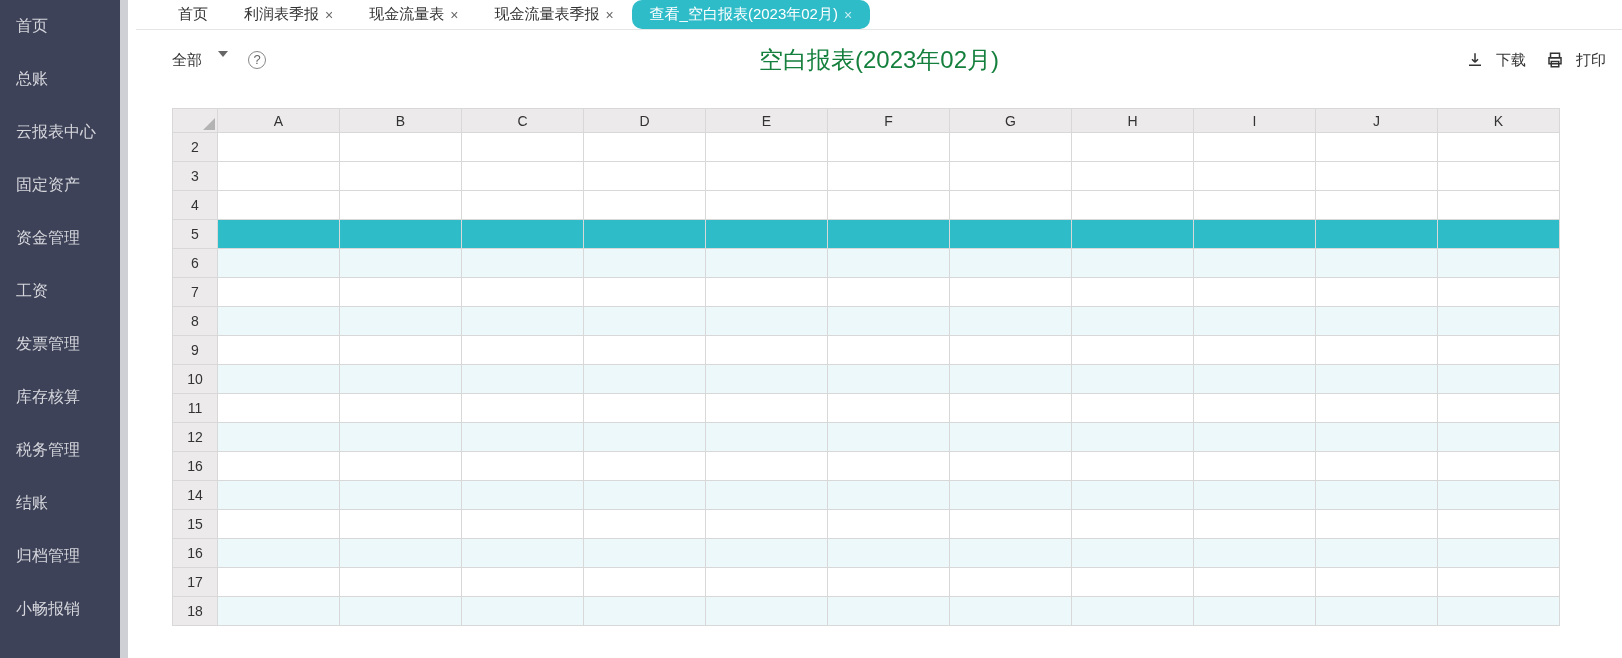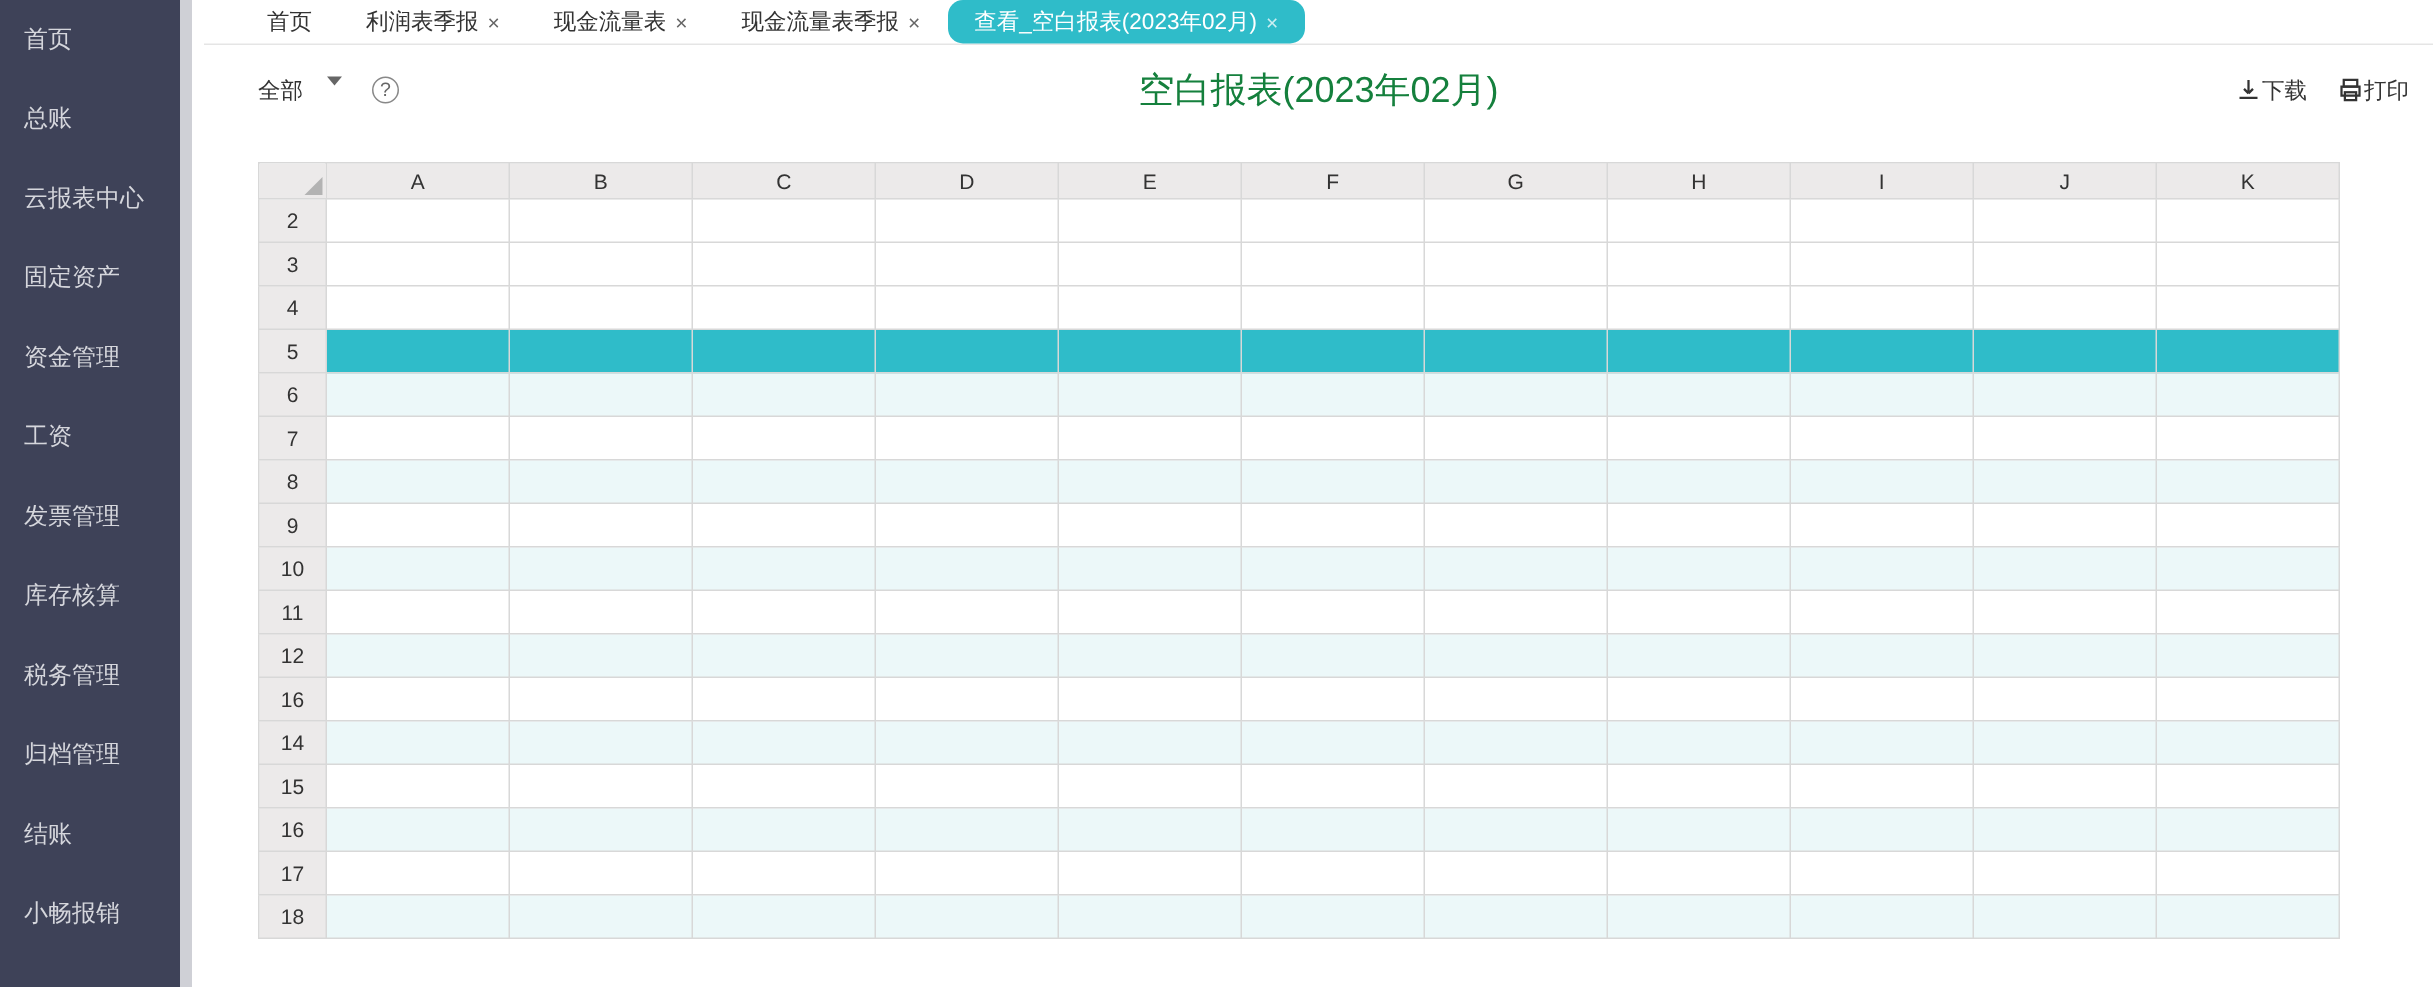--- a/index.html
+++ b/index.html
@@ -19,21 +19,21 @@
 .tab.active { background: #2fbcc9; color: #fff; border-radius: 10px; }
 .tab .close { font-size: 14px; color: inherit; opacity: .75; cursor: pointer; }
 
 
 .toolbar { height: 60px; display: flex; align-items: center; padding: 0 16px 0 36px; position: relative; }
 .filter { display: flex; gap: 12px; font-size: 15px; color: #333; }
 .filter .chev { display: inline-block; width: 0; height: 0; border-left: 5px solid transparent; border-right: 5px solid transparent; border-top: 6px solid #666; margin-left: 4px; }
 .filter .help { display: inline-flex; width: 18px; height: 18px; border: 1.5px solid #888; border-radius: 50%; align-items: center; justify-content: center; font-size: 13px; color: #666; margin-left: 8px; }
 .title { position: absolute; left: 50%; transform: translateX(-50%); font-size: 24px; color: #15803d; }
 .actions { margin-left: auto; display: flex; gap: 20px; }
-.action { display: inline-flex; gap: 0; font-size: 15px; color: #333; cursor: pointer; }
+.action { display: inline-flex; gap: 12px; font-size: 15px; color: #333; cursor: pointer; }
 .action svg { width: 18px; height: 18px; }
 
 
 .sheet { position: absolute; left: 36px; right: 0; top: 108px; bottom: 0; }
 .grid { border-collapse: collapse; table-layout: fixed; }
 .grid th, .grid td { border: 1px solid #d8d8d8; font-weight: normal; }
 .col-head { height: 24px; background: #eceaea; font-size: 14px; color: #333; text-align: center; }
 .corner { width: 45px; background: #eceaea; position: relative; }
 .corner::after { content: ""; position: absolute; right: 2px; bottom: 2px; width: 0; height: 0; border-right: 12px solid #b3b3b3; border-top: 12px solid transparent; }
 .row-head { width: 45px; height: 29px; background: #eceaea; font-size: 14px; color: #333; text-align: center; }
@@ -48,22 +48,22 @@
 <div class="sidebar">
     <div class="sidebar-item">首页</div>
     <div class="sidebar-item">总账</div>
     <div class="sidebar-item">云报表中心</div>
     <div class="sidebar-item">固定资产</div>
     <div class="sidebar-item">资金管理</div>
     <div class="sidebar-item">工资</div>
     <div class="sidebar-item">发票管理</div>
     <div class="sidebar-item">库存核算</div>
     <div class="sidebar-item">税务管理</div>
+    <div class="sidebar-item">结账</div>
     <div class="sidebar-item">归档管理</div>
-    <div class="sidebar-item">结账</div>
     <div class="sidebar-item">小畅报销</div>
   </div>
 
 <div class="main">
   <div class="tabs">
       <div class="tab">
         <span>首页</span>
       </div>
       <div class="tab">
         <span>利润表季报</span>

